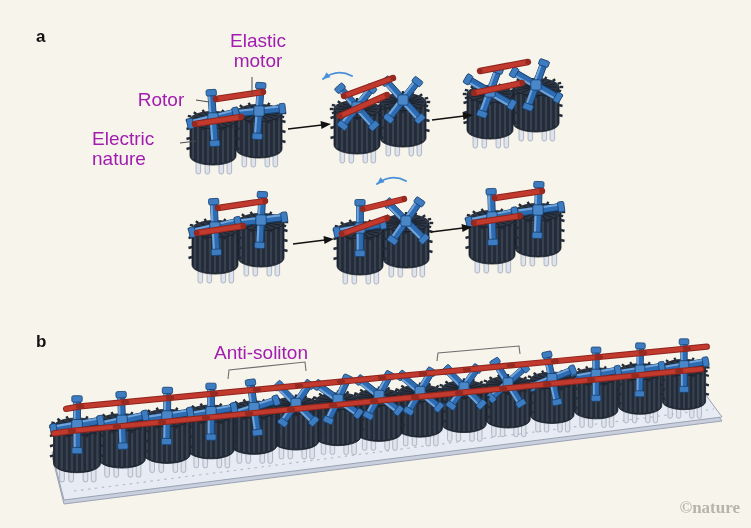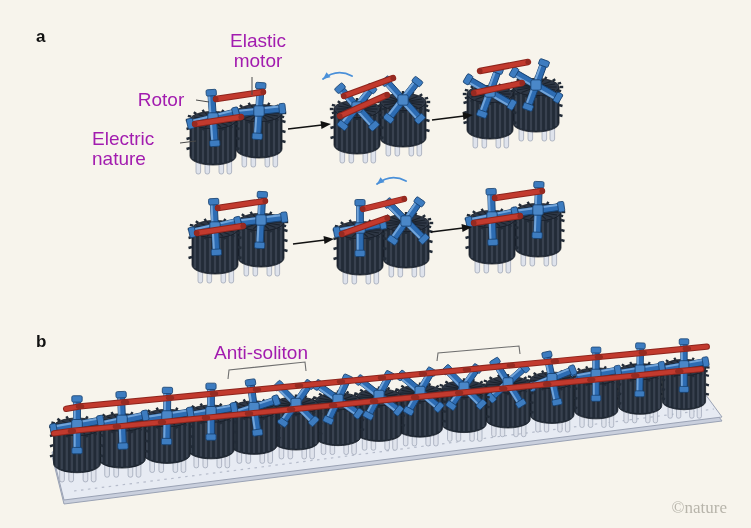--- a/index.html
+++ b/index.html
@@ -12,22 +12,22 @@
   .lbl{position:absolute;color:#a21caf;font-size:19px;line-height:20px;}
   .panel-letter{position:absolute;color:#111;font-size:17px;font-weight:700;}
   #lbl-elastic{left:215px;top:31px;width:86px;text-align:center;}
   #lbl-rotor{left:130px;top:90px;width:62px;text-align:center;}
   #lbl-electric{left:92px;top:129px;width:85px;text-align:left;}
   #lbl-anti{left:196px;top:343px;width:130px;text-align:center;}
   #lbl-soliton{left:426px;top:324px;width:100px;text-align:center;}
   #letter-a{left:36px;top:27px;}
   #letter-b{left:36px;top:332px;}
   #watermark{
-    position:absolute;right:24px;bottom:10px;
-    font-family:"Liberation Serif",serif;font-weight:400;
+    position:absolute;right:11px;bottom:10px;
+    font-family:"Liberation Serif",serif;font-weight:700;
     font-size:17px;color:#b7b4aa;letter-spacing:0px;text-align:right;
   }
 </style>
 </head>
 <body>
 
 <div class="stage">
 
   <svg id="scene" width="751" height="528" viewBox="0 0 751 528">
     <g id="g-panel-b">

